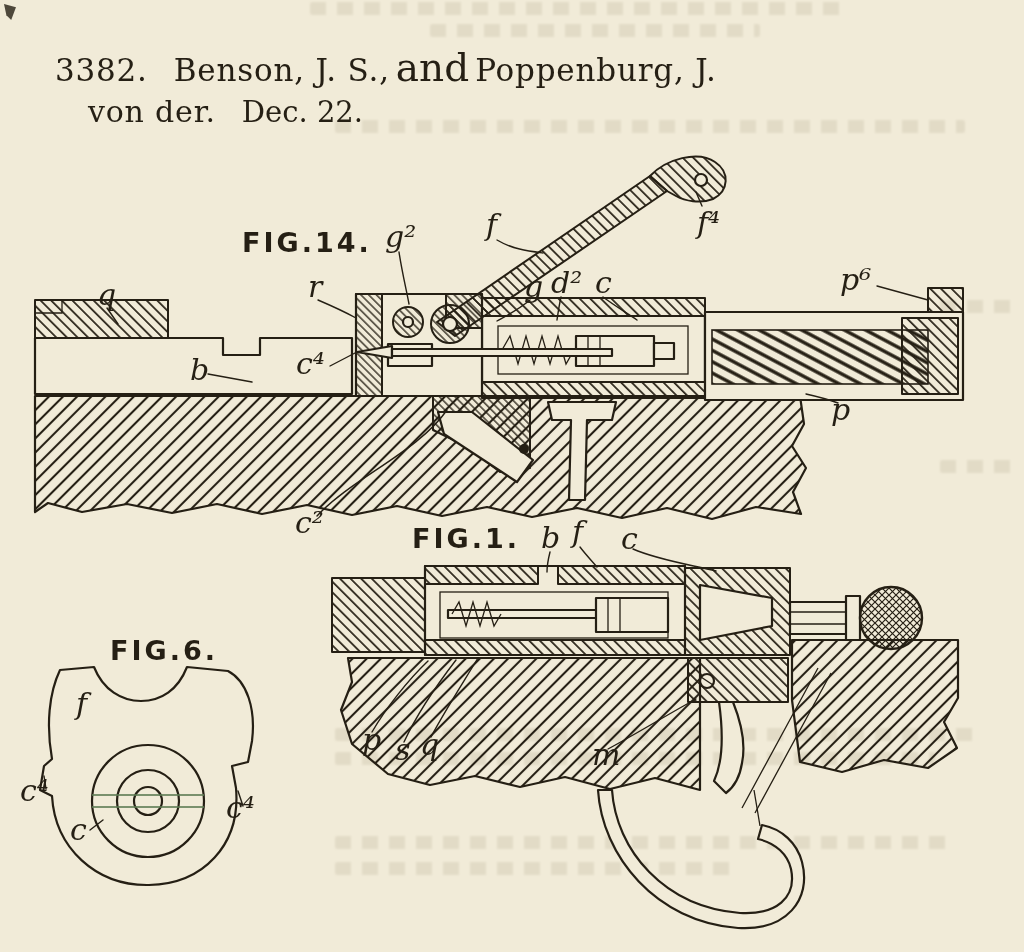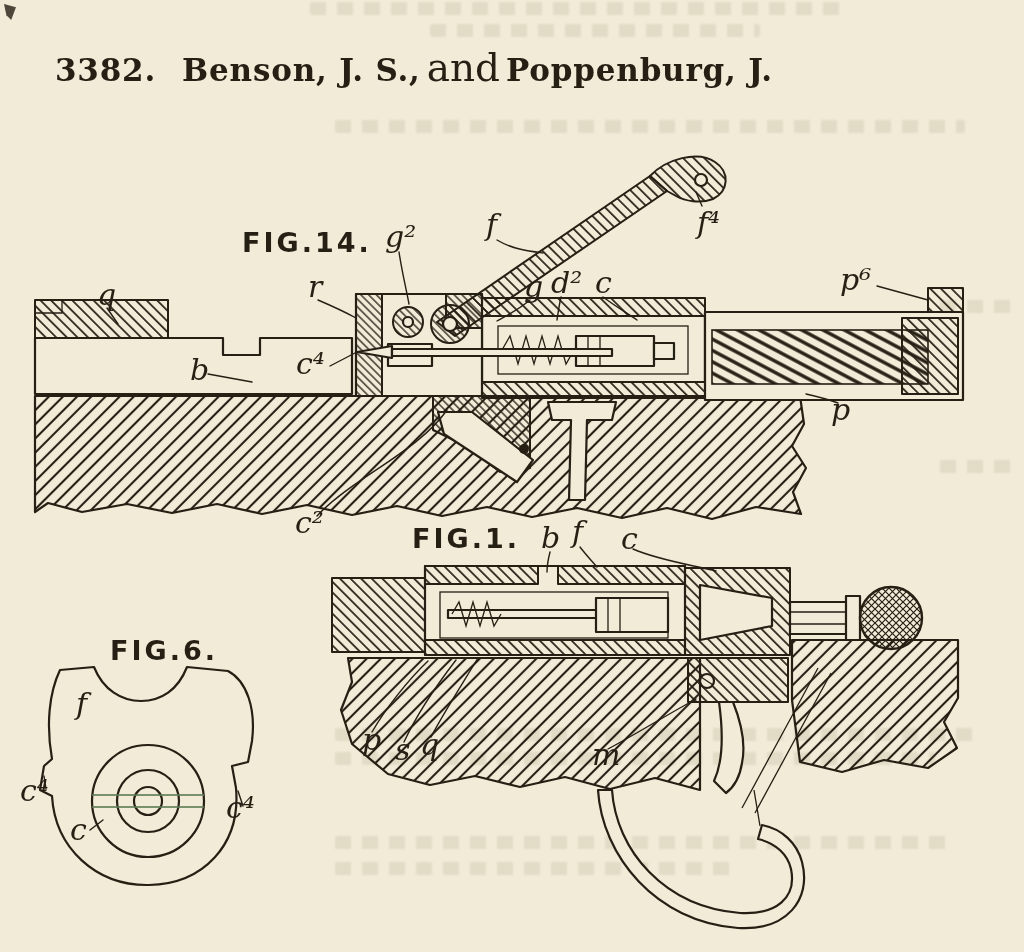--- a/index.html
+++ b/index.html
@@ -19,21 +19,21 @@
     filter:blur(1.2px);pointer-events:none;
     background:repeating-linear-gradient(90deg,#7c6f4e 0 16px,transparent 16px 27px);
   }
   .fleck{
     position:absolute;left:4px;top:4px;width:12px;height:16px;background:var(--ink);
     opacity:.8;clip-path:polygon(0 0,100% 20%,60% 100%,20% 70%);
   }
   .heading{position:absolute;left:55px;top:46px;line-height:1.15;}
   .hl1{font-size:31px;}
   .hl2{font-size:30px;margin-top:4px;padding-left:33px;}
-  .bold{font-weight:700;letter-spacing:.8px;}
+  .bold{font-weight:400;letter-spacing:.8px;}
   .reg{font-weight:400;}
   .num{margin-right:26px;}
   .conj{margin:0 6px;font-size:39px;}
   .date{margin-left:26px;font-size:29px;}
   .art{position:absolute;left:0;top:0;}
   svg .pw{fill:var(--paper);stroke:var(--ink);stroke-width:2.2;stroke-linejoin:round;}
   svg .hw{fill:url(#pWood);stroke:var(--ink);stroke-width:2.2;stroke-linejoin:round;}
   svg .hm{fill:url(#pMetal);stroke:var(--ink);stroke-width:2;stroke-linejoin:round;}
   svg .hf{fill:url(#pMetalF);stroke:var(--ink);stroke-width:2;stroke-linejoin:round;}
   svg .hc{fill:url(#pCoil);stroke:var(--ink);stroke-width:1.6;}
@@ -60,20 +60,23 @@
   <div class="ghost" style="top:460px;left:940px;width:75px;"></div>
   <div class="ghost" style="top:728px;left:335px;width:640px;"></div>
   <div class="ghost" style="top:752px;left:335px;width:600px;"></div>
   <div class="ghost" style="top:836px;left:335px;width:620px;"></div>
   <div class="ghost" style="top:862px;left:335px;width:400px;"></div>
 
   <div class="heading">
     <div class="hl1">
       <span class="bold num">3382.</span><span class="bold">Benson, J. S.,</span><span class="reg conj">and</span><span class="bold">Poppenburg, J.</span>
     </div>
+    <div class="hl2">
+      <span class="bold">von der.</span><span class="reg date">Dec. 22.</span>
+    </div>
   </div>
 
   <svg class="art" width="1024" height="952" viewBox="0 0 1024 952">
     <defs>
       <pattern id="pWood" width="10" height="10" patternUnits="userSpaceOnUse" patternTransform="rotate(45)">
         <line x1="5" y1="-1" x2="5" y2="11" class="pl" stroke-width="2.1"></line>
       </pattern>
       <pattern id="pMetal" width="7.5" height="7.5" patternUnits="userSpaceOnUse" patternTransform="rotate(-45)">
         <line x1="3.7" y1="-1" x2="3.7" y2="8.5" class="pl" stroke-width="1.7"></line>
       </pattern>

